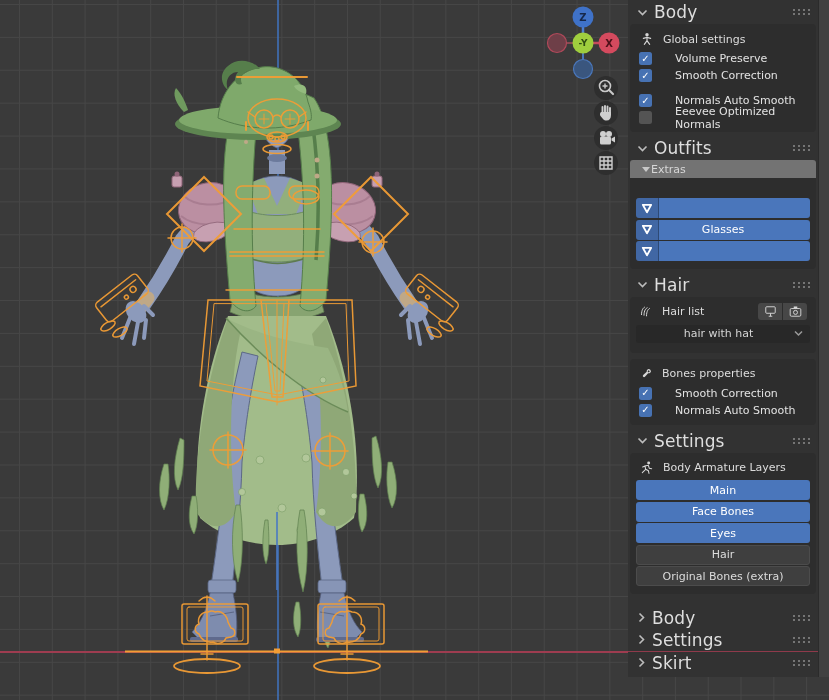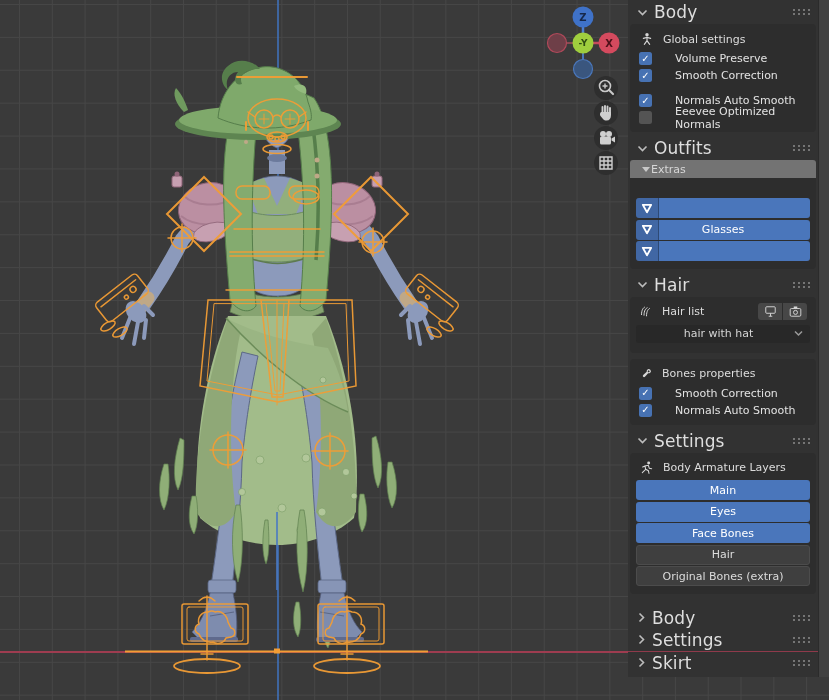--- a/index.html
+++ b/index.html
@@ -506,24 +506,24 @@
           <svg width="16" height="16" viewBox="0 0 24 24">
             <circle cx="14.5" cy="4.5" r="2.2" fill="#d6d6d6"></circle>
             <path d="M5,19 L10,14 L9,9 L14,8 M9,9 L5.5,10.5 M14,8 L15.5,12.5 L19,13 M10,14 L14,16 L15,20" stroke="#d6d6d6" stroke-width="1.6" stroke-linecap="round" fill="none"></path>
           </svg>
           <span>Body Armature Layers</span>
         </div>
         <div class="abtn blue">
             <span>Main</span>
           </div>
         <div class="abtn blue">
-            <span>Eyes</span>
+            <span>Face Bones</span>
           </div>
         <div class="abtn blue">
-            <span>Face Bones</span>
+            <span>Eyes</span>
           </div>
         <div class="abtn dark">
             <span>Hair</span>
           </div>
         <div class="abtn dark">
             <span>Original Bones (extra)</span>
           </div>
       </div>
     </div>
 

